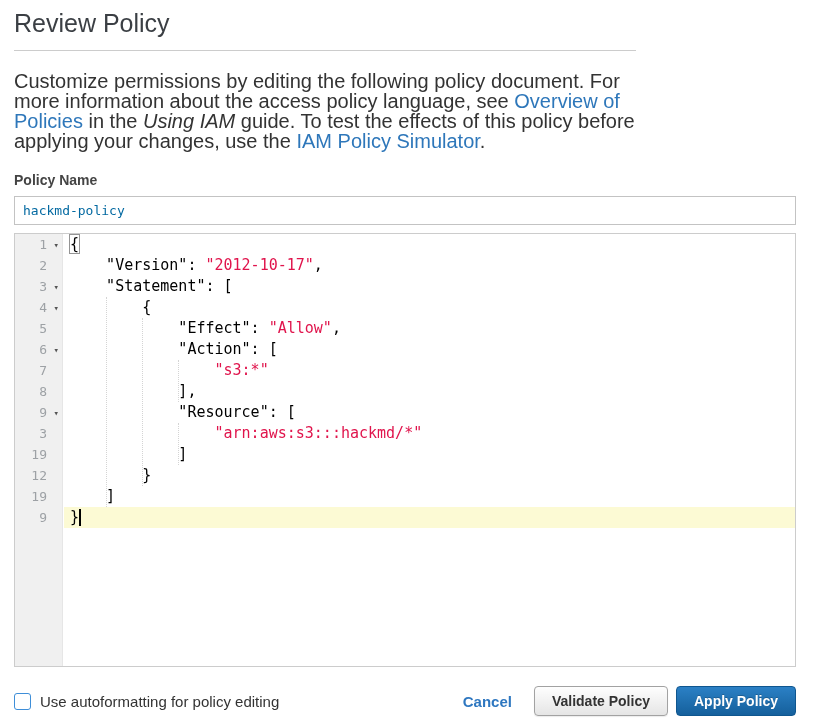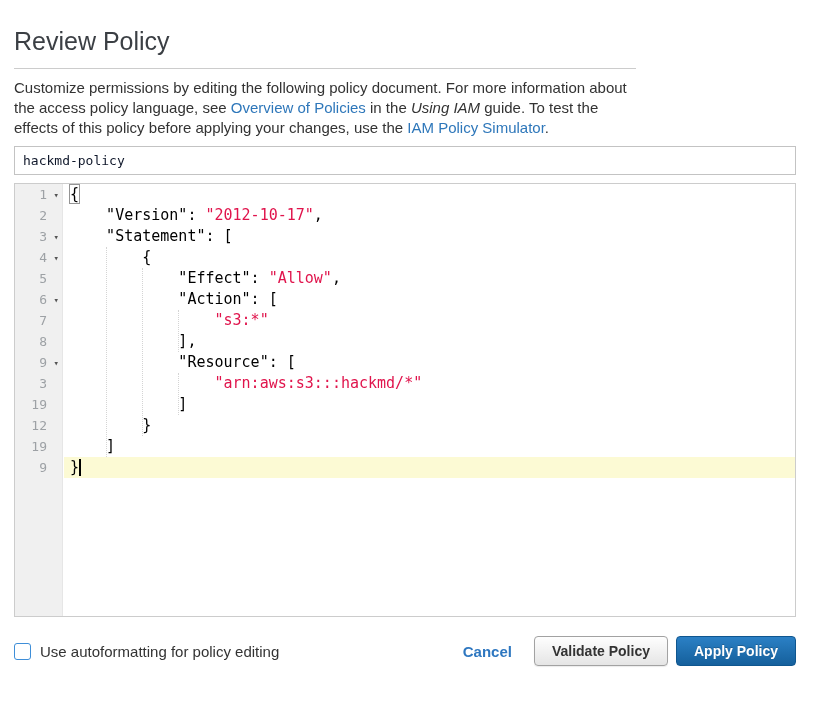--- a/index.html
+++ b/index.html
@@ -1,36 +1,36 @@
 <!DOCTYPE html>
 <html><head>
 <meta charset="utf-8">
 <style>
   * { box-sizing: border-box; margin: 0; padding: 0; }
   html, body { width: 814px; height: 719px; background: #fff; overflow: hidden; }
   body { font-family: "Liberation Sans", sans-serif; color: #333; }
-  .page { padding: 24px 14px 0 14px; width: 650px; height: 719px; }
+  .page { padding: 6px 14px 0 14px; width: 650px; height: 719px; }
 
   
   h1.page-title { font-size: 25px; line-height: 30px; font-weight: 400; color: #3b3f44; margin-top: 2px; }
   .title-rule { border: none; border-top: 1px solid #ccc; margin-top: 12px; }
 
   
-  .intro { margin-top: 9px; font-size: 15px; line-height: 20px; color: #333; max-width: 782px; }
+  .intro { margin-top: 20px; font-size: 20px; line-height: 20px; color: #333; max-width: 782px; }
   .intro a { color: #2e77ba; text-decoration: none; }
   .intro .em { font-style: italic; }
 
   
   .field-label { margin-top: 21px; font-size: 14px; font-weight: bold; color: #444; }
 
   
   .policy-name-input {
     margin-top: 8px; width: 782px; height: 29px;
     border: 1px solid #c3c3c3; background: #fff;
-    font-family: "DejaVu Sans Mono", monospace; font-size: 13px; color: #0f172a;
+    font-family: "DejaVu Sans Mono", monospace; font-size: 13px; color: #0369a1;
     padding: 0 8px; outline: none;
   }
 
   
   .editor {
     position: relative; margin-top: 8px; width: 782px; height: 434px;
     border: 1px solid #ccc; background: #fff; overflow: hidden;
     font-family: "DejaVu Sans Mono", monospace; font-size: 15px; line-height: 21px;
   }
   .gutter {
@@ -78,20 +78,21 @@
 </head>
 <body>
 
 <div class="page">
 
   <h1 class="page-title">Review Policy</h1>
   <hr class="title-rule">
 
   <p class="intro"><span>Customize permissions by editing the following policy document. For more information about the access policy language, see </span><a href="#">Overview of Policies</a><span> in the </span><span class="em">Using IAM</span><span> guide. To test the effects of this policy before applying your changes, use the </span><a href="#">IAM Policy Simulator</a><span>.</span></p>
 
+  <div class="field-label">Policy Name</div>
   <input class="policy-name-input" type="text" value="hackmd-policy" style="">
 
 
   <div class="editor">
     <div class="gutter">
         <div class="gut-row"><span class="num">1</span><span class="fold">▾</span></div>
         <div class="gut-row"><span class="num">2</span></div>
         <div class="gut-row"><span class="num">3</span><span class="fold">▾</span></div>
         <div class="gut-row"><span class="num">4</span><span class="fold">▾</span></div>
         <div class="gut-row"><span class="num">5</span></div>

